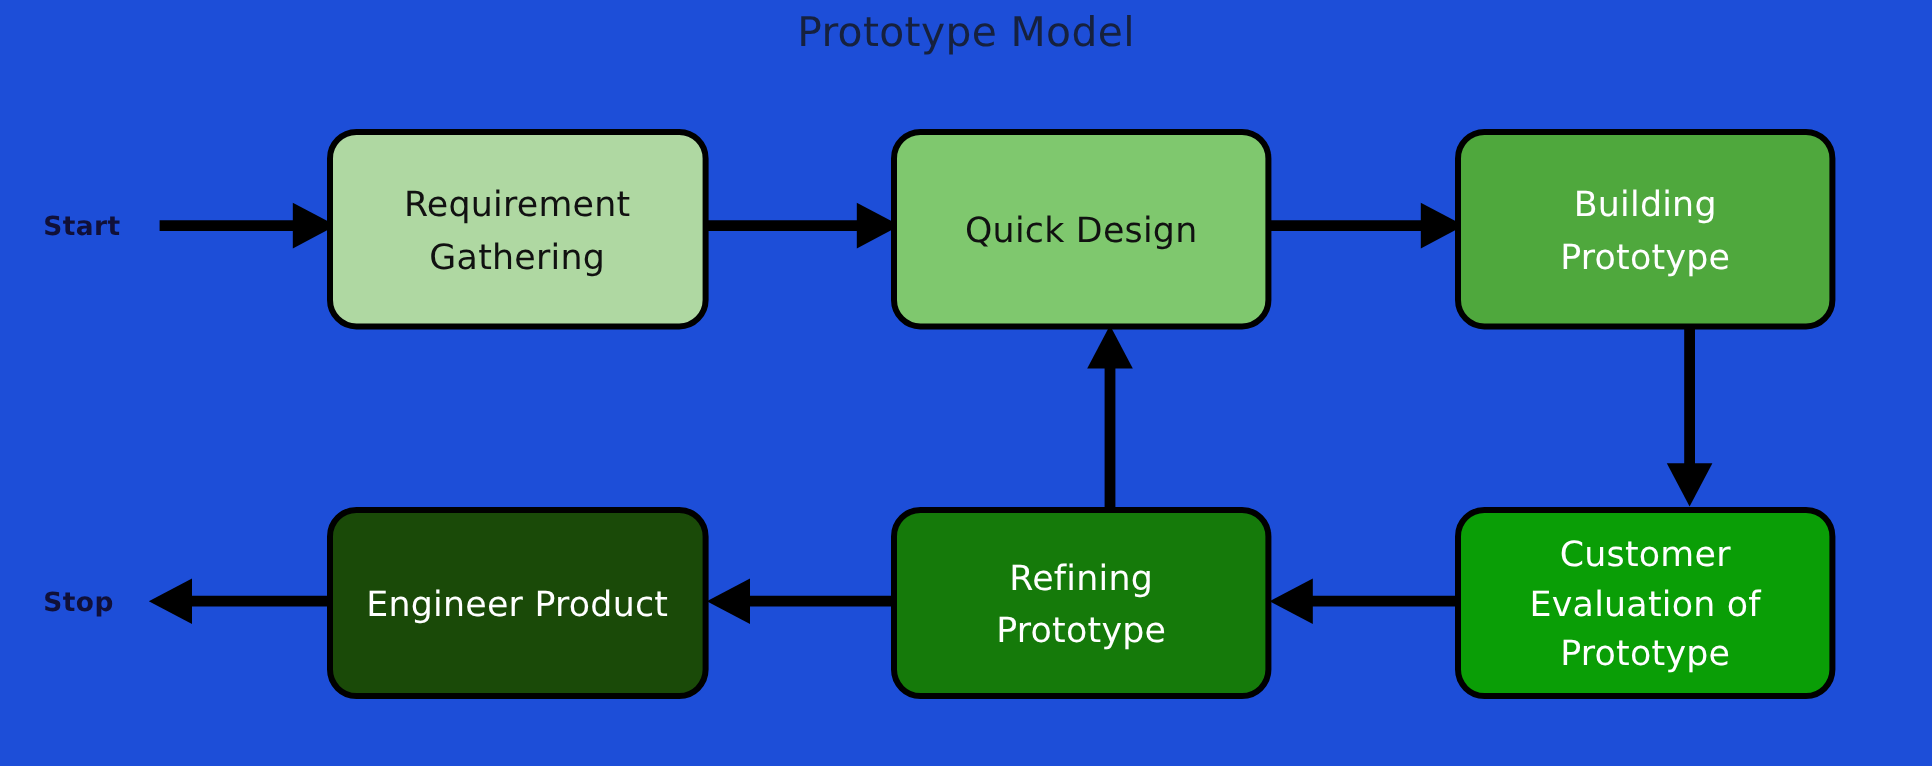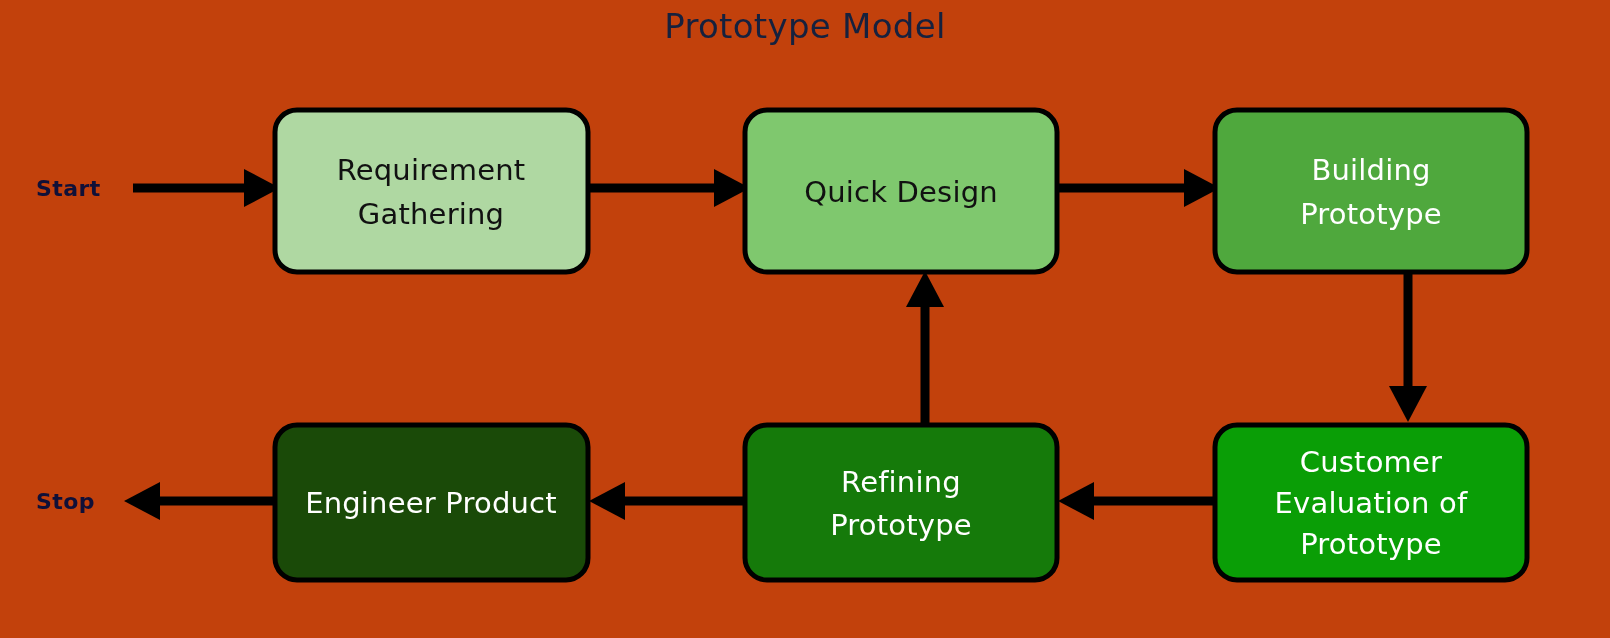--- a/index.html
+++ b/index.html
@@ -10,21 +10,21 @@
   body {
     width: 1610px;
     height: 638px;
     overflow: hidden;
     font-family: "DejaVu Sans", sans-serif;
   }
   #diagram-root {
     position: relative;
     width: 1610px;
     height: 638px;
-    background: #c2410c;
+    background: #1d4ed8;
   }
   svg#flow {
     display: block;
     width: 1610px;
     height: 638px;
   }
   .diagram-title {
     font-family: "DejaVu Sans", sans-serif;
     font-size: 34px;
     font-weight: 400;

